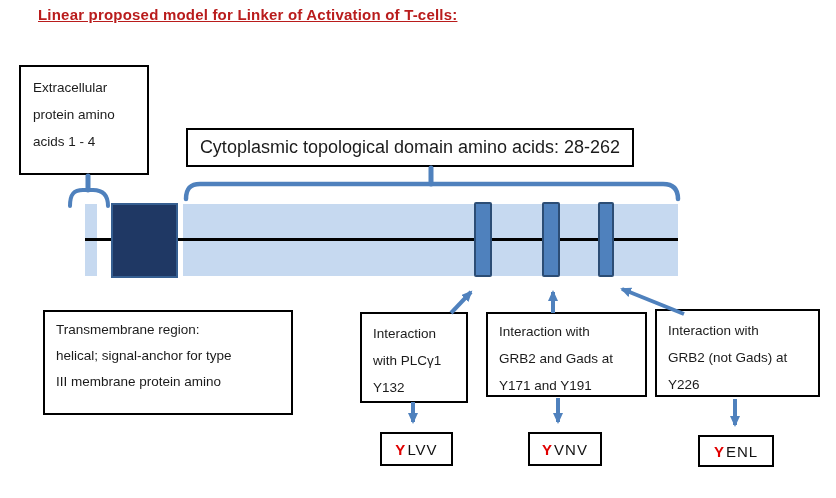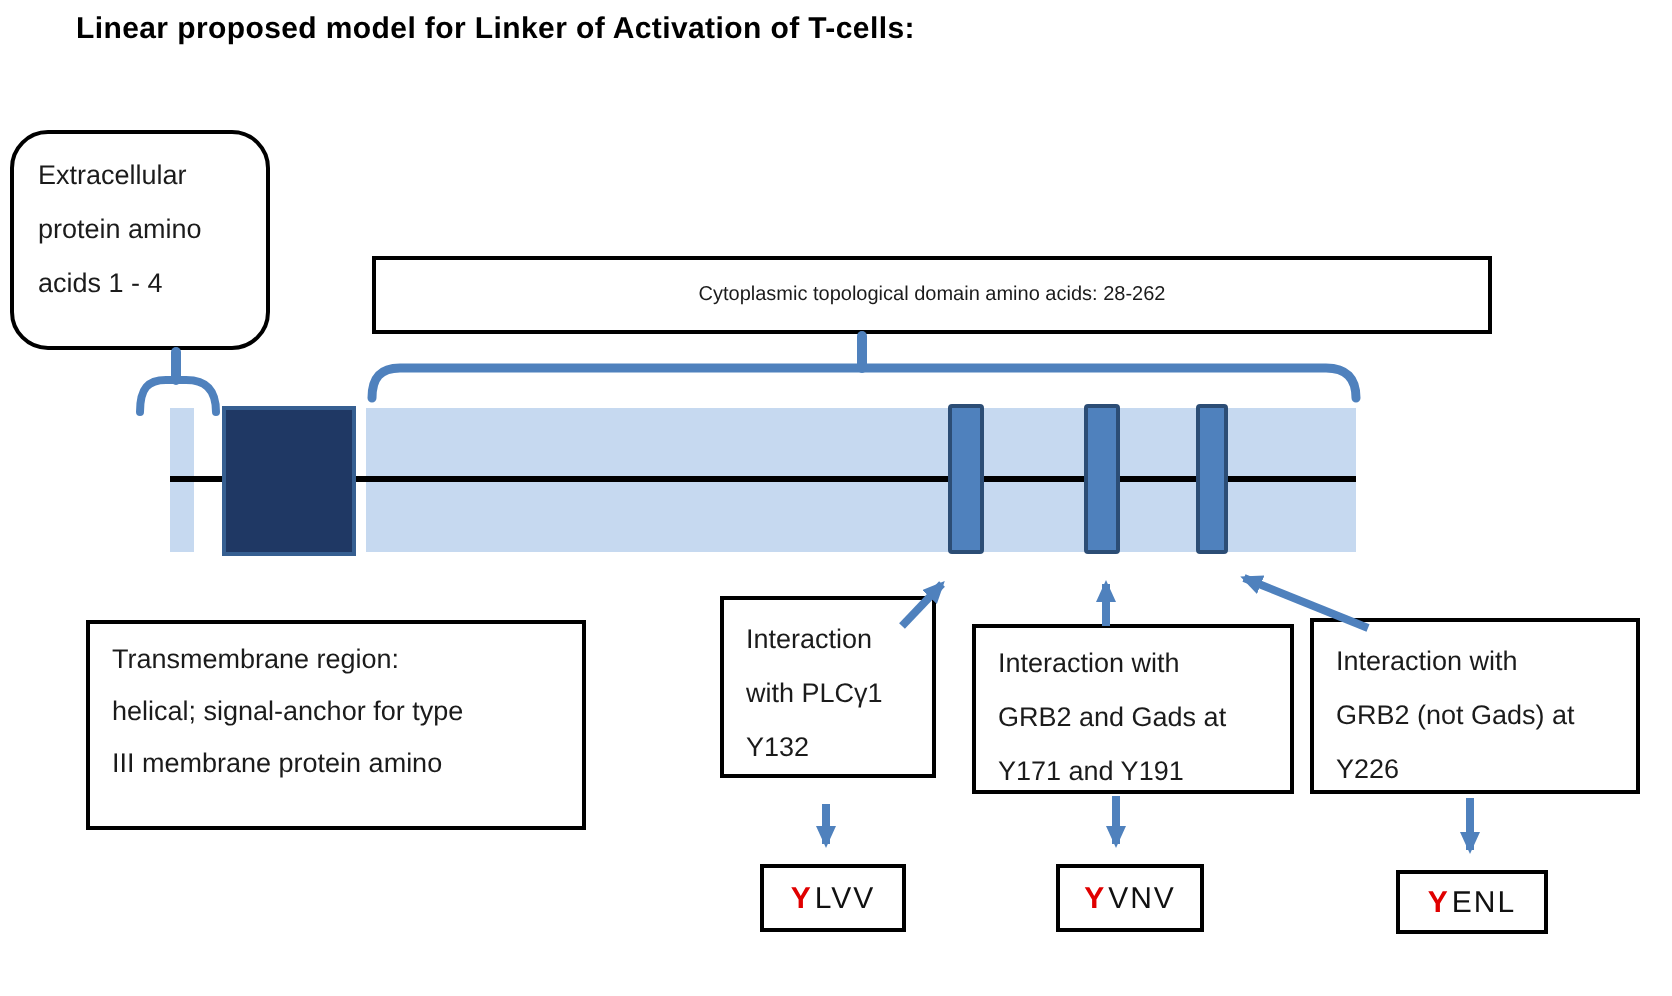--- a/index.html
+++ b/index.html
@@ -2,31 +2,31 @@
 <html><head>
 <meta charset="utf-8">
 <style>
   html,body{margin:0;padding:0;background:#ffffff;}
   .canvas{
     position:relative;width:836px;height:498px;background:#ffffff;
     font-family:"Liberation Sans",sans-serif;color:#1b1b1b;overflow:hidden;
   }
   .title{
     position:absolute;left:38px;top:6px;font-size:15px;font-weight:bold;
-    letter-spacing:.2px;color:#000000;
+    text-decoration:underline;letter-spacing:.2px;color:#b91c1c;
   }
   .lblbox{
     position:absolute;border:2px solid #000;background:#fff;box-sizing:border-box;
     font-size:13.5px;color:#1b1b1b;
   }
   .lblbox .ln{white-space:nowrap;}
-  .ext{left:5px;top:65px;width:130px;height:110px;padding:7px 0 0 12px;line-height:27px;border-radius:19px;}
-  .cyt{left:186px;top:128px;width:560px;height:39px;display:flex;align-items:center;justify-content:center;font-size:10px;}
+  .ext{left:19px;top:65px;width:130px;height:110px;padding:7px 0 0 12px;line-height:27px;}
+  .cyt{left:186px;top:128px;width:448px;height:39px;display:flex;align-items:center;justify-content:center;font-size:18px;}
   .trm{left:43px;top:310px;width:250px;height:105px;padding:5px 0 0 11px;line-height:26px;}
-  .ib1{left:360px;top:298px;width:108px;height:91px;padding:6px 0 0 11px;line-height:27px;}
+  .ib1{left:360px;top:312px;width:108px;height:91px;padding:6px 0 0 11px;line-height:27px;}
   .ib2{left:486px;top:312px;width:161px;height:85px;padding:4px 0 0 11px;line-height:27px;}
   .ib3{left:655px;top:309px;width:165px;height:88px;padding:6px 0 0 11px;line-height:27px;}
   .motif{
     position:absolute;border:2px solid #000;background:#fff;box-sizing:border-box;
     display:flex;align-items:center;justify-content:center;
     font-size:15px;letter-spacing:1px;color:#111;
   }
   .m1{left:380px;top:432px;width:73px;height:34px;}
   .m2{left:528px;top:432px;width:74px;height:34px;}
   .m3{left:698px;top:435px;width:76px;height:32px;}

